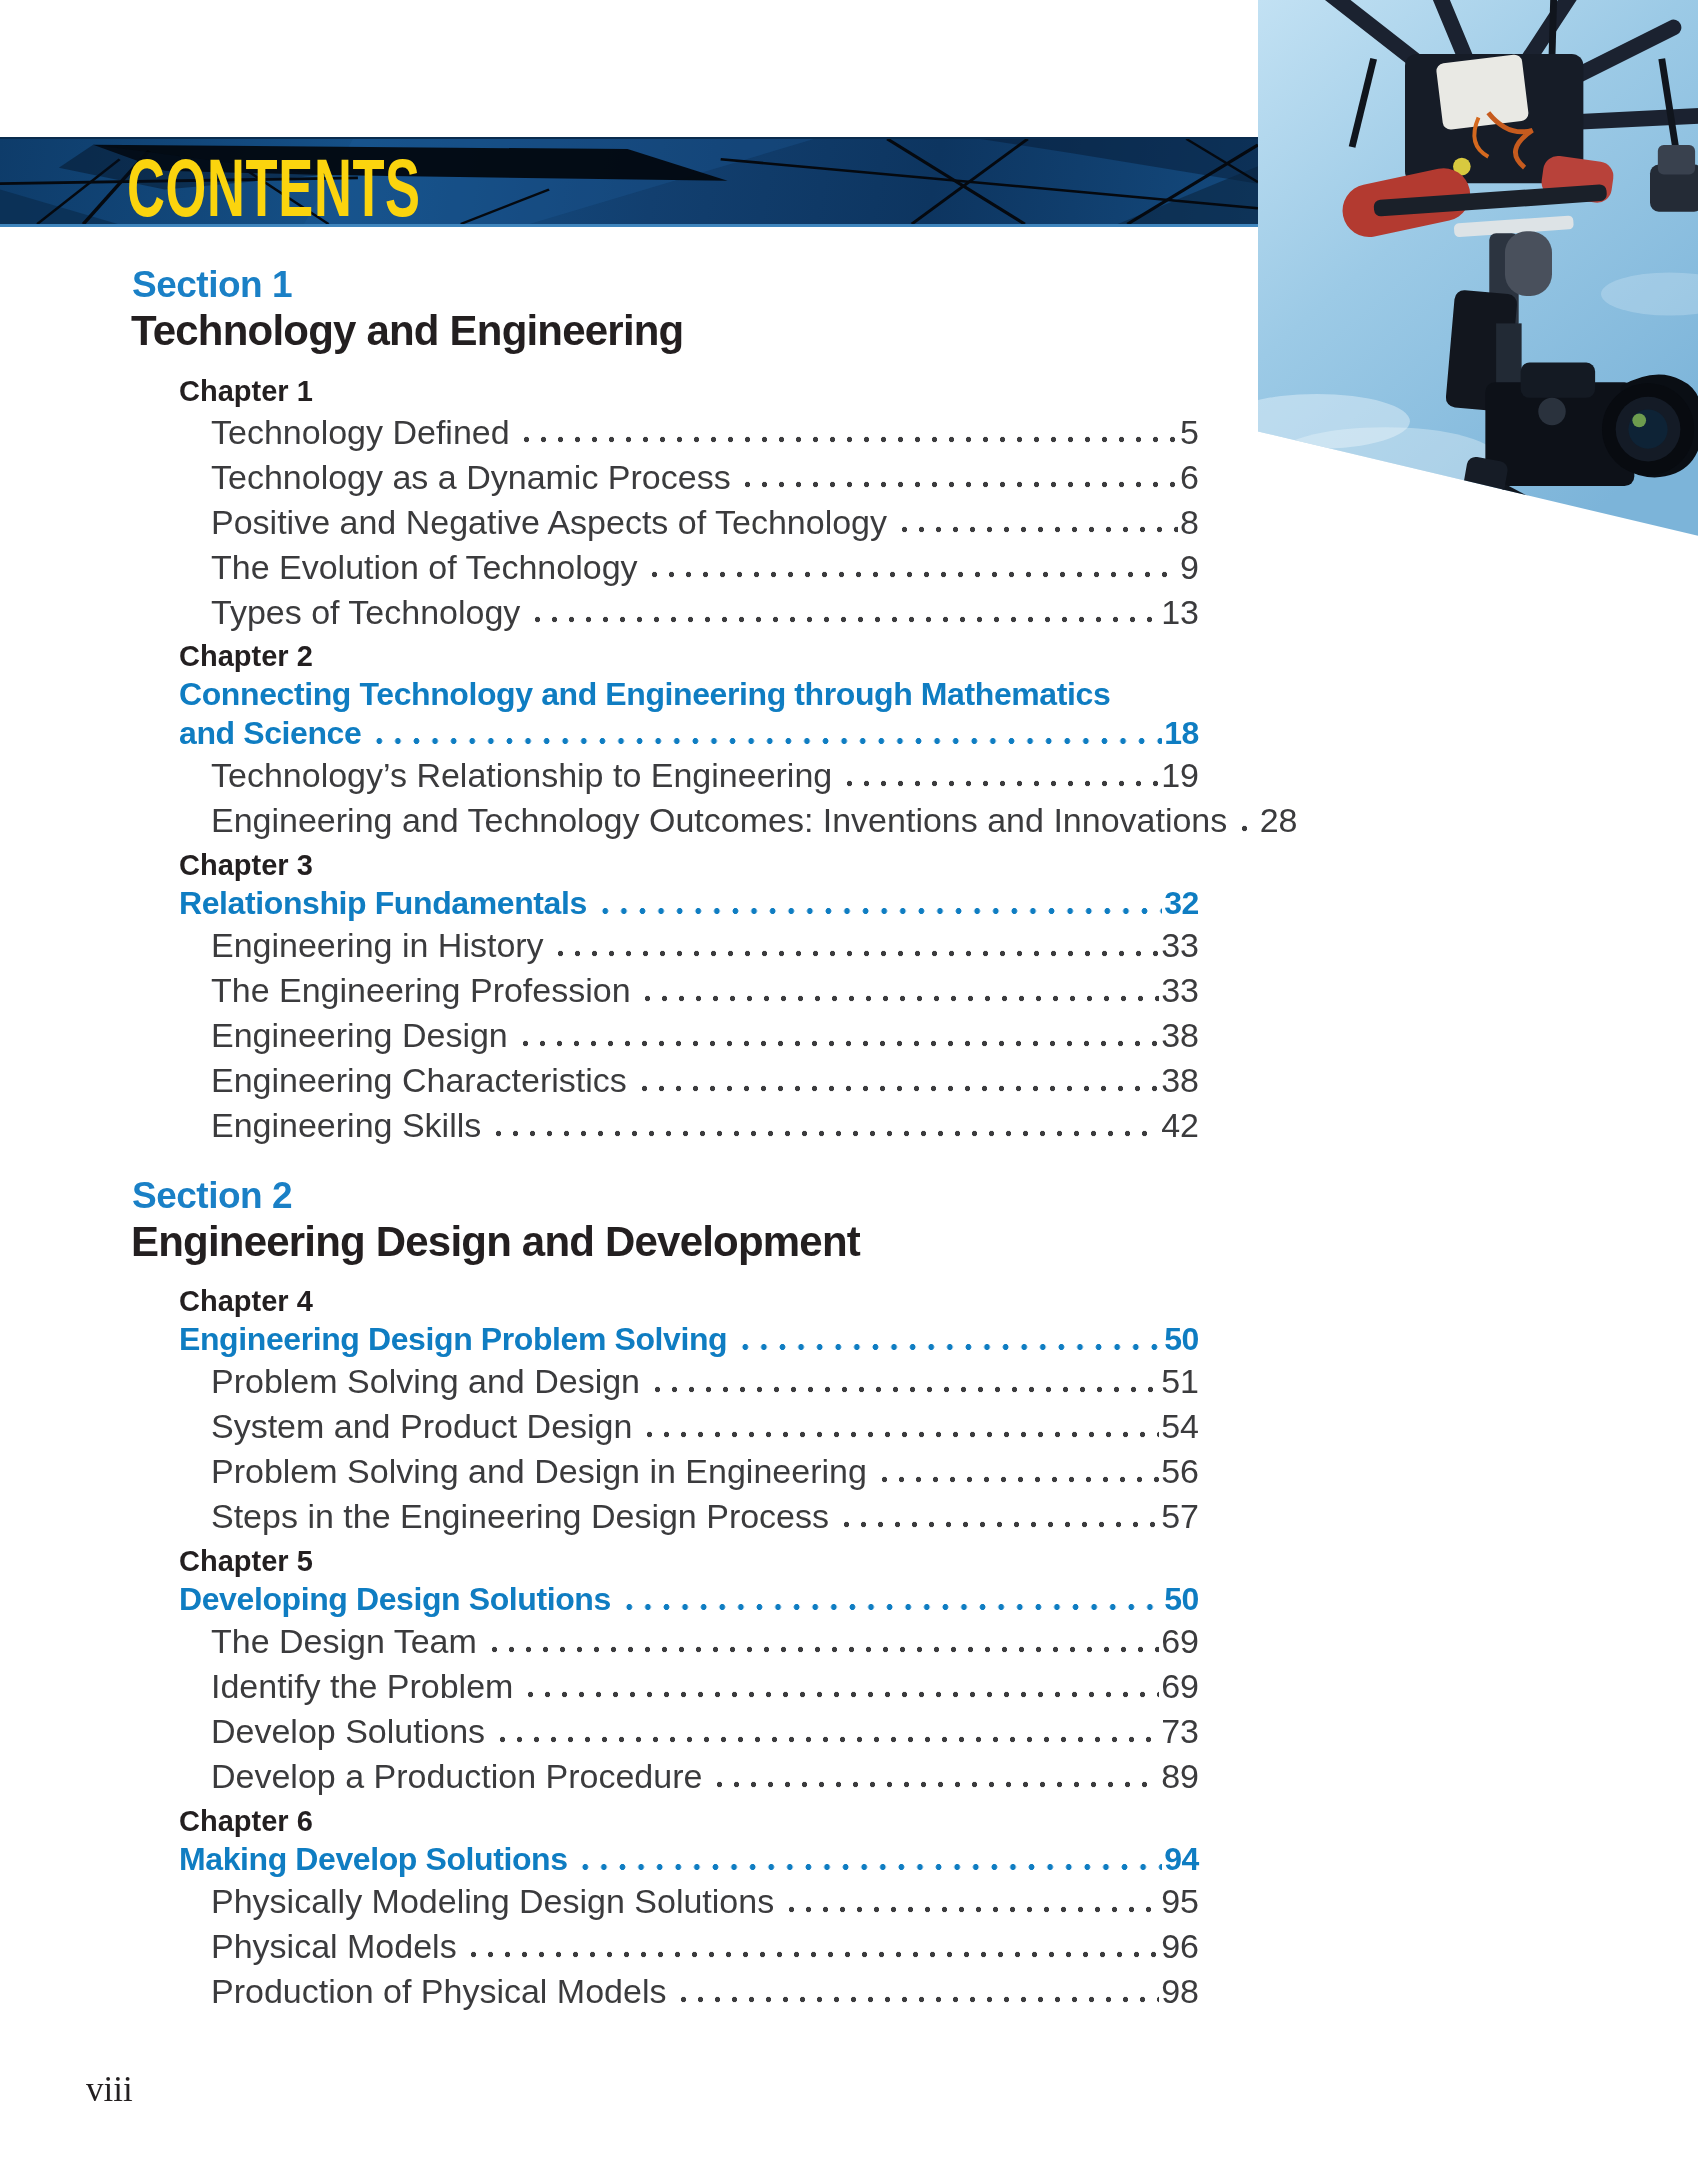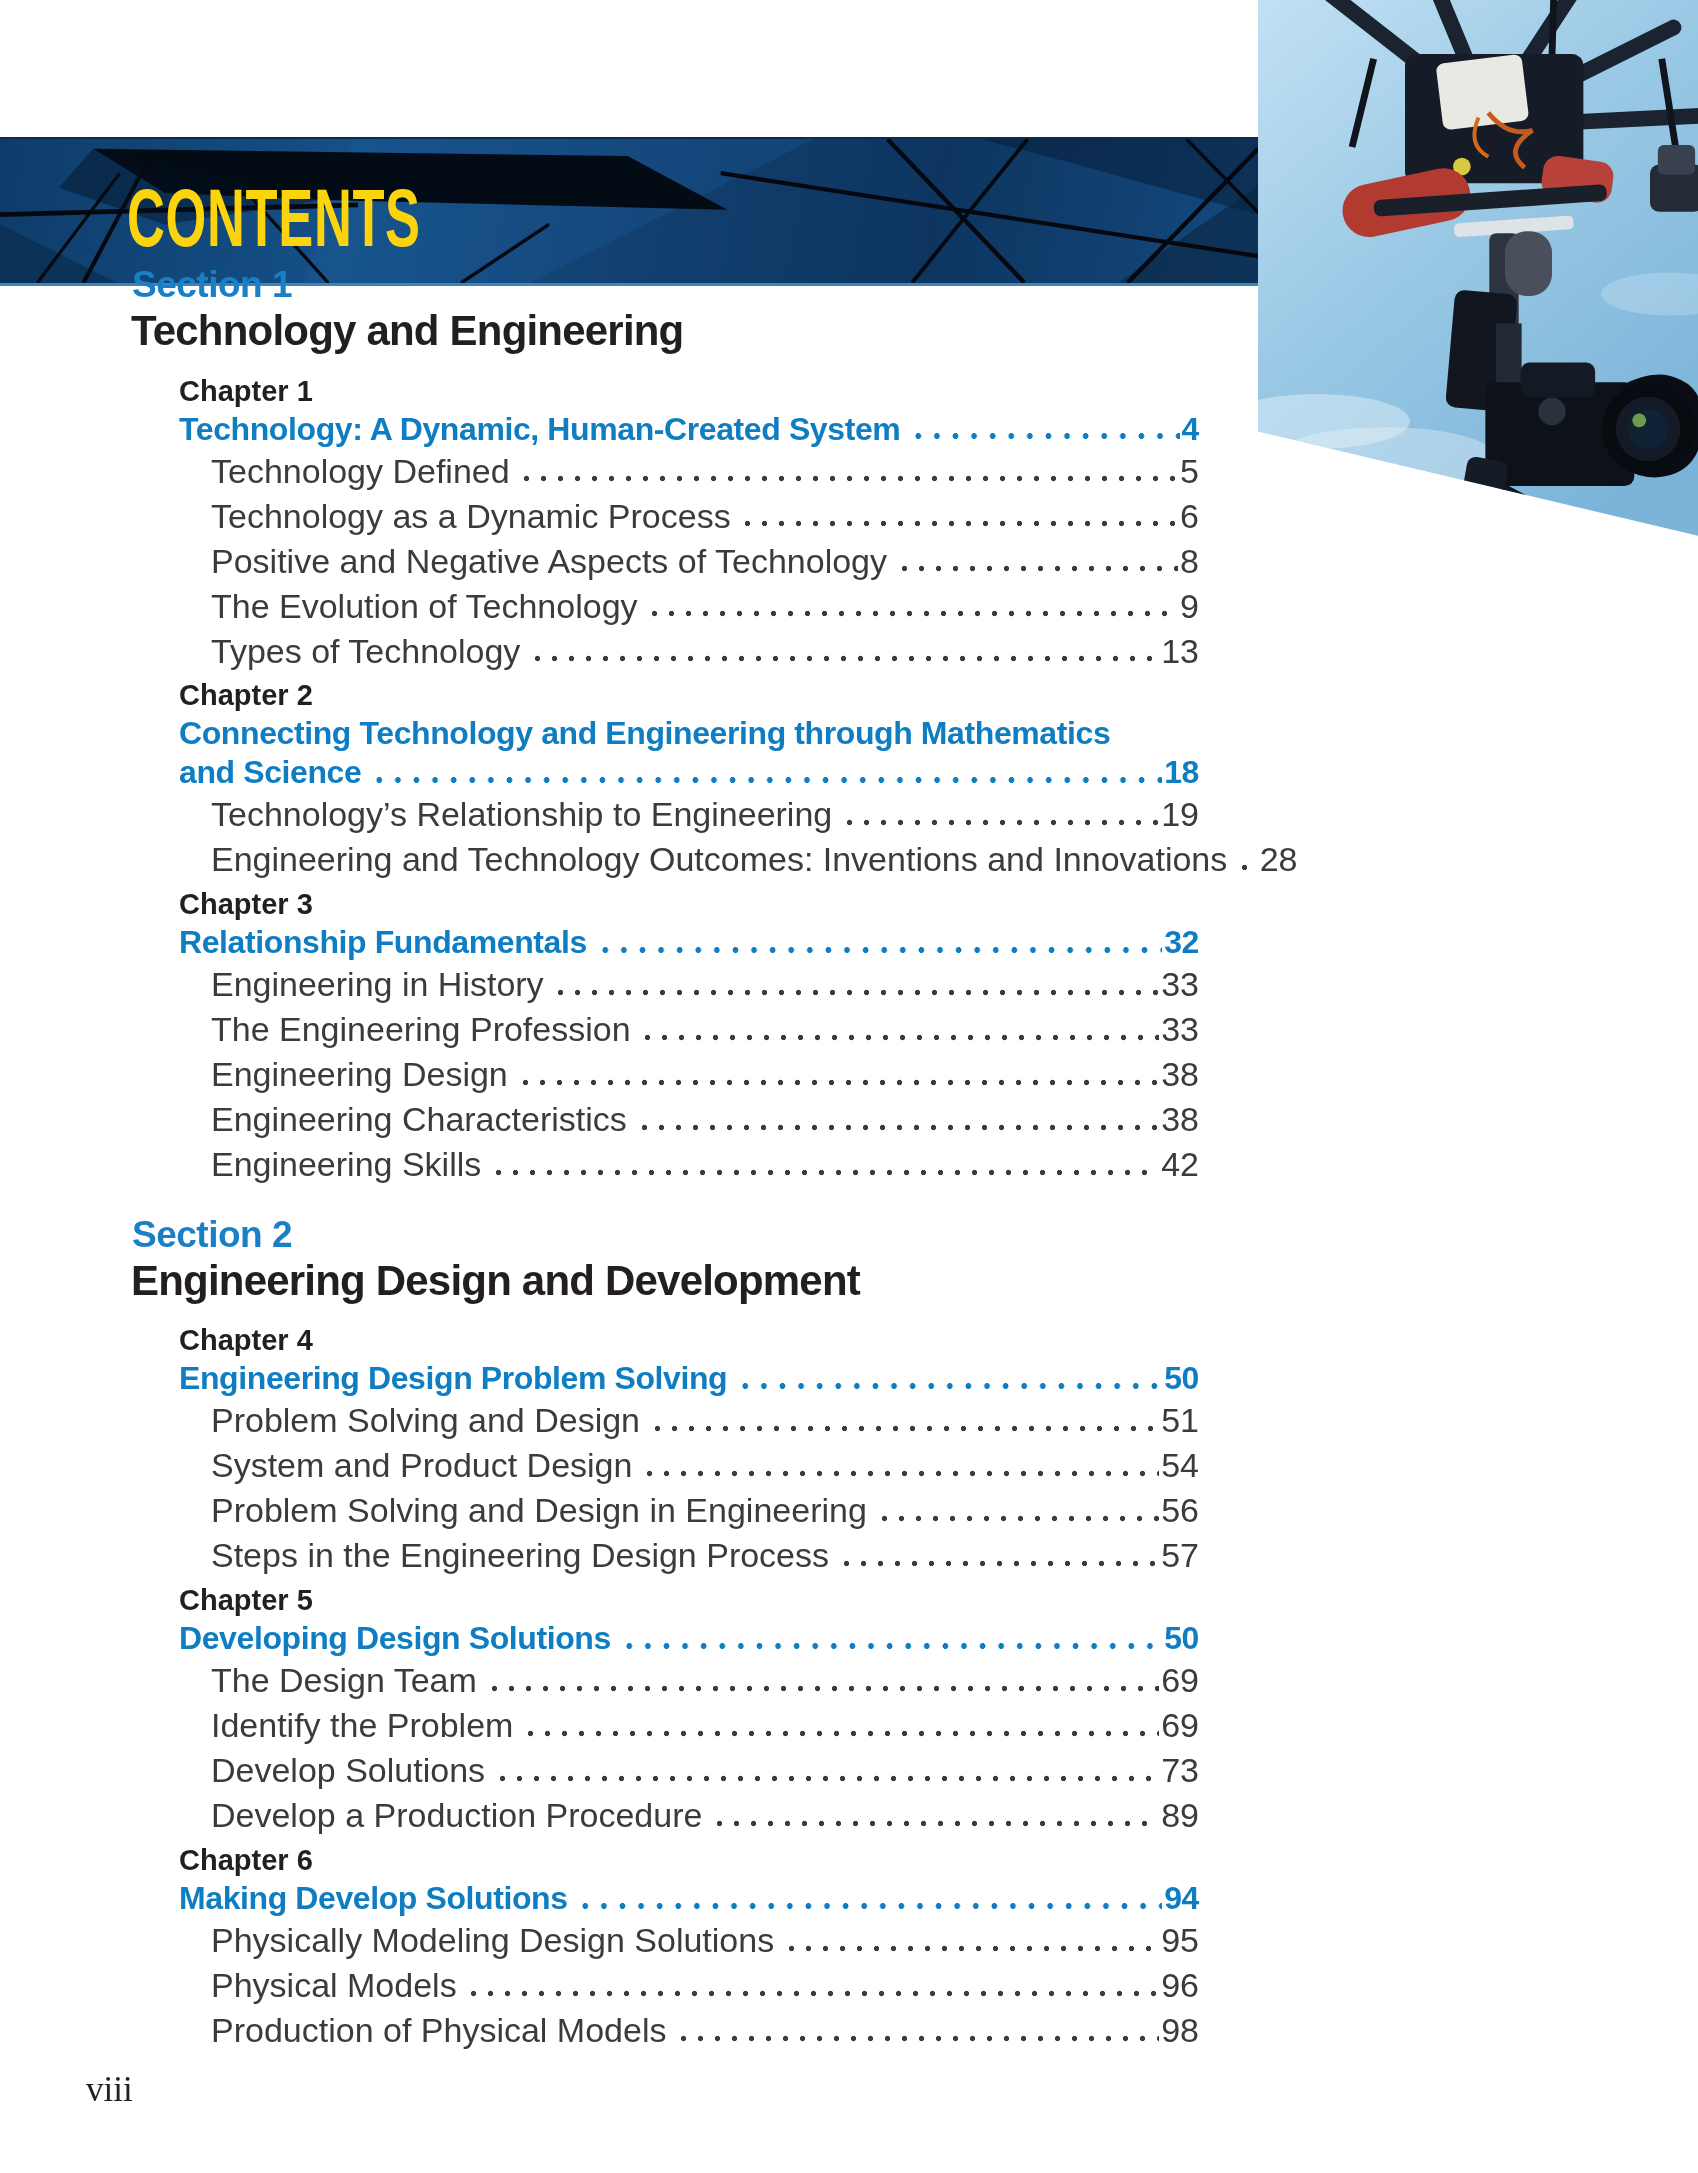--- a/index.html
+++ b/index.html
@@ -17,21 +17,21 @@
     height: 2174px;
     background: #ffffff;
   }
 
   
   .banner {
     position: absolute;
     top: 137px;
     left: 0;
     width: 1258px;
-    height: 149px;
+    height: 90px;
     overflow: hidden;
     background: linear-gradient(100deg,
       #0e3c6a 0%, #155087 28%, #123f6f 52%, #0d3560 74%, #144a7e 100%);
     border-top: 2.9px solid #0a2c4e;
     border-bottom: 3.9px solid #3f85bd;
     box-sizing: border-box;
   }
   .banner-art { position: absolute; inset: 0; width: 100%; height: 100%; }
   .banner-title {
     position: absolute;
@@ -229,25 +229,20 @@
       <rect x="208" y="468" width="42" height="74" rx="9" fill="#161c26" transform="rotate(10 229 505)"></rect>
     </svg>
   </div>
 
   <div class="toc">
       <section class="section-block">
         <div class="section-label">Section 1</div>
         <div class="section-title">Technology and Engineering</div>
         <div class="chapter">
           <div class="chapter-label">Chapter 1</div>
-          <div class="chapter-title-row">
-            <span class="t">Technology: A Dynamic, Human-Created System</span>
-            <span class="dots dots-blue"></span>
-            <span class="page-num">4</span>
-          </div>
           <div class="entry">
             <span class="t">Technology Defined</span>
             <span class="dots dots-dark"></span>
             <span class="page-num">5</span>
           </div>
           <div class="entry">
             <span class="t">Technology as a Dynamic Process</span>
             <span class="dots dots-dark"></span>
             <span class="page-num">6</span>
           </div>

